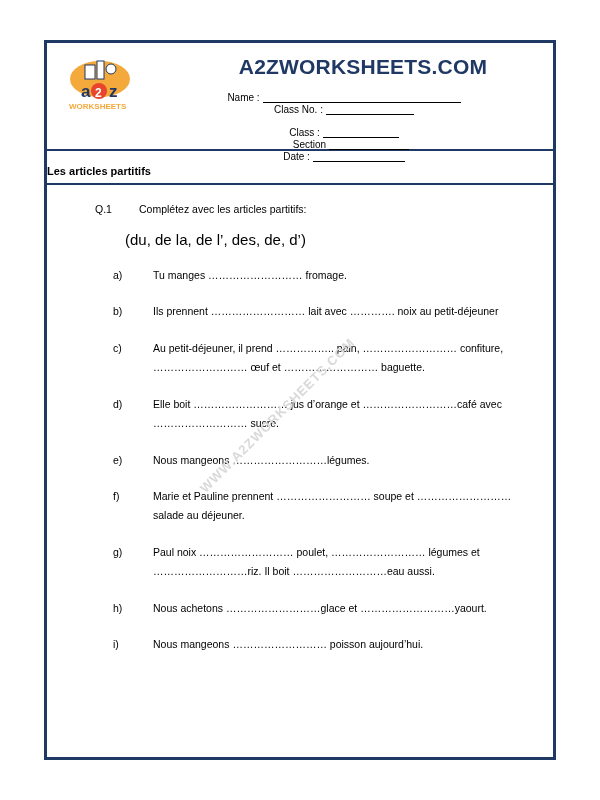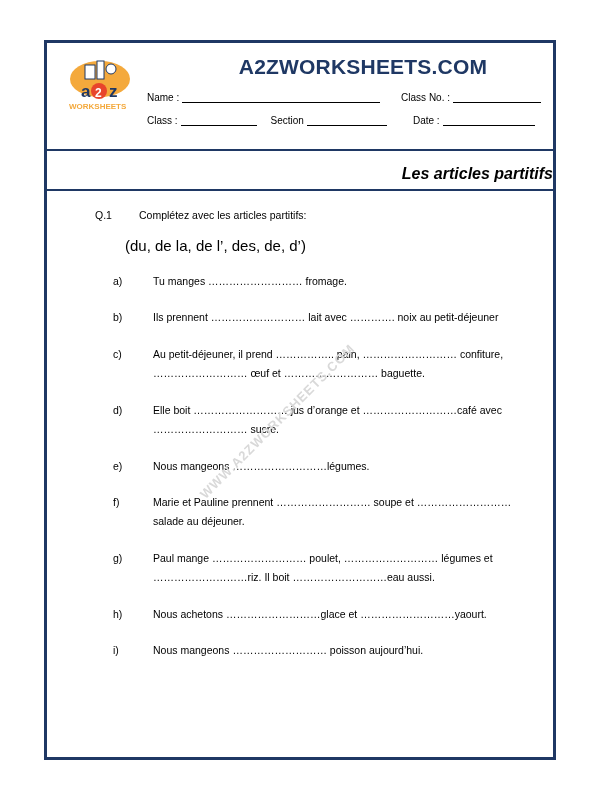--- a/index.html
+++ b/index.html
@@ -55,20 +55,21 @@
     position: absolute;
     left: 100px;
     top: 48px;
     width: 394px;
     font-size: 10px;
   }
   .field-row {
     display: flex;
     align-items: center;
     margin-bottom: 11px;
+    flex-direction: column;
   }
   .field {
     display: flex;
     align-items: flex-end;
     white-space: nowrap;
   }
   .field-label {
     font-size: 10px;
     color: #000;
     margin-right: 3px;
@@ -79,26 +80,25 @@
   }
   .r-name { width: 198px; }
   .r-roll { width: 88px; }
   .r-class { width: 76px; }
   .r-section { width: 80px; }
   .r-date { width: 92px; }
   .spacer-mid { width: 26px; }
   .gap-lbl { margin-left: 14px; }
 
   .doc-title {
-    text-align: right;
-    font-size: 16px;
+    text-align: left;
+    font-size: 11px;
     font-weight: bold;
     margin-top: 14px;
     margin-bottom: 6px;
-    font-style: italic;
   }
   .rule-under-title {
     border-bottom: 2px solid #1f3864;
     margin: 0;
   }
   .body {
     position: relative;
     padding: 18px 22px 0 22px;
   }
   .question-head {
@@ -233,21 +233,21 @@
       <div class="item">
         <div class="item-letter">e)</div>
         <div class="item-body">Nous  mangeons ………………………légumes.</div>
       </div>
       <div class="item">
         <div class="item-letter">f)</div>
         <div class="item-body">Marie et Pauline prennent ……………………… soupe et ……………………… salade au déjeuner.</div>
       </div>
       <div class="item">
         <div class="item-letter">g)</div>
-        <div class="item-body">Paul mange ……………………… poulet, ……………………… légumes et ………………………riz. Il boit ………………………eau aussi.</div>
+        <div class="item-body">Paul noix ……………………… poulet, ……………………… légumes et ………………………riz. Il boit ………………………eau aussi.</div>
       </div>
       <div class="item">
         <div class="item-letter">h)</div>
         <div class="item-body">Nous achetons ………………………glace et ………………………yaourt.</div>
       </div>
       <div class="item">
         <div class="item-letter">i)</div>
         <div class="item-body">Nous mangeons ……………………… poisson aujourd’hui.</div>
       </div>
     </div>

